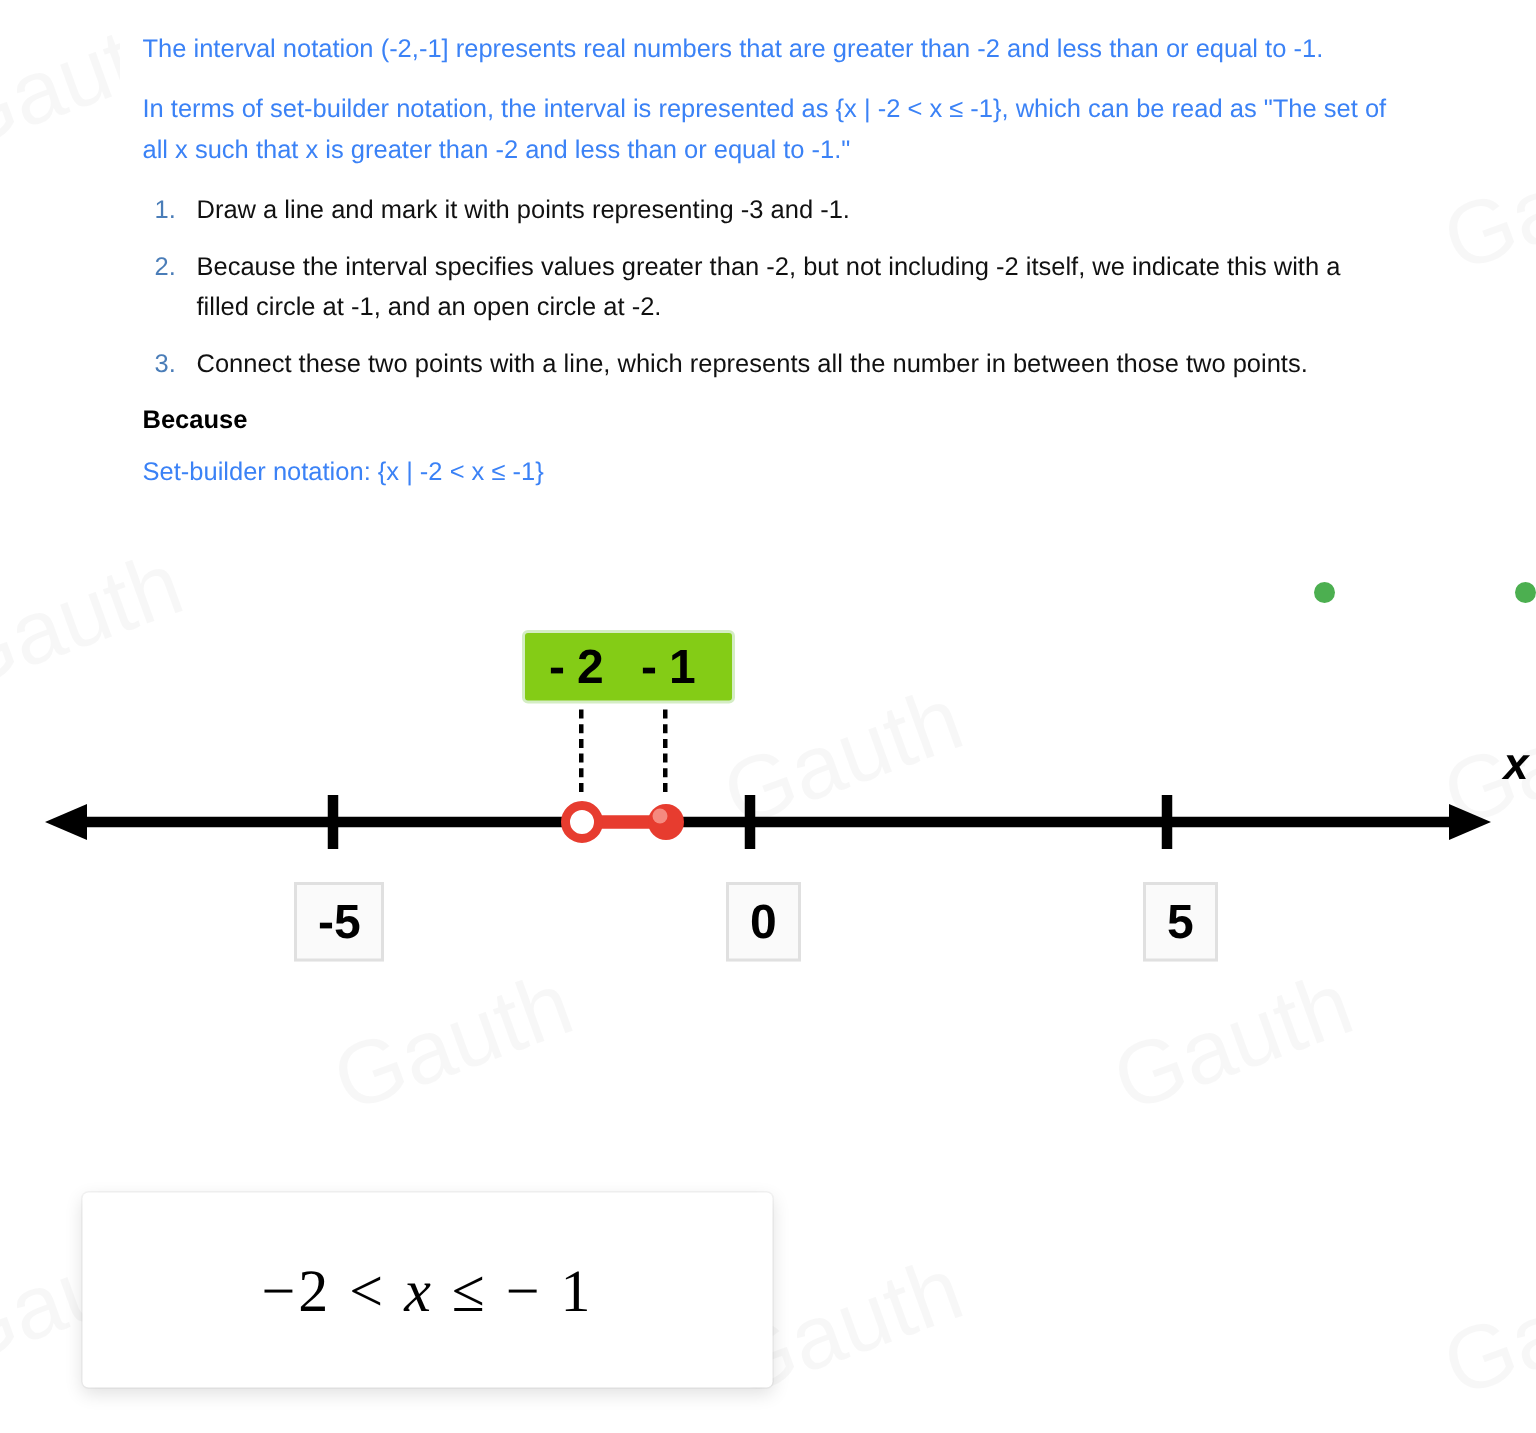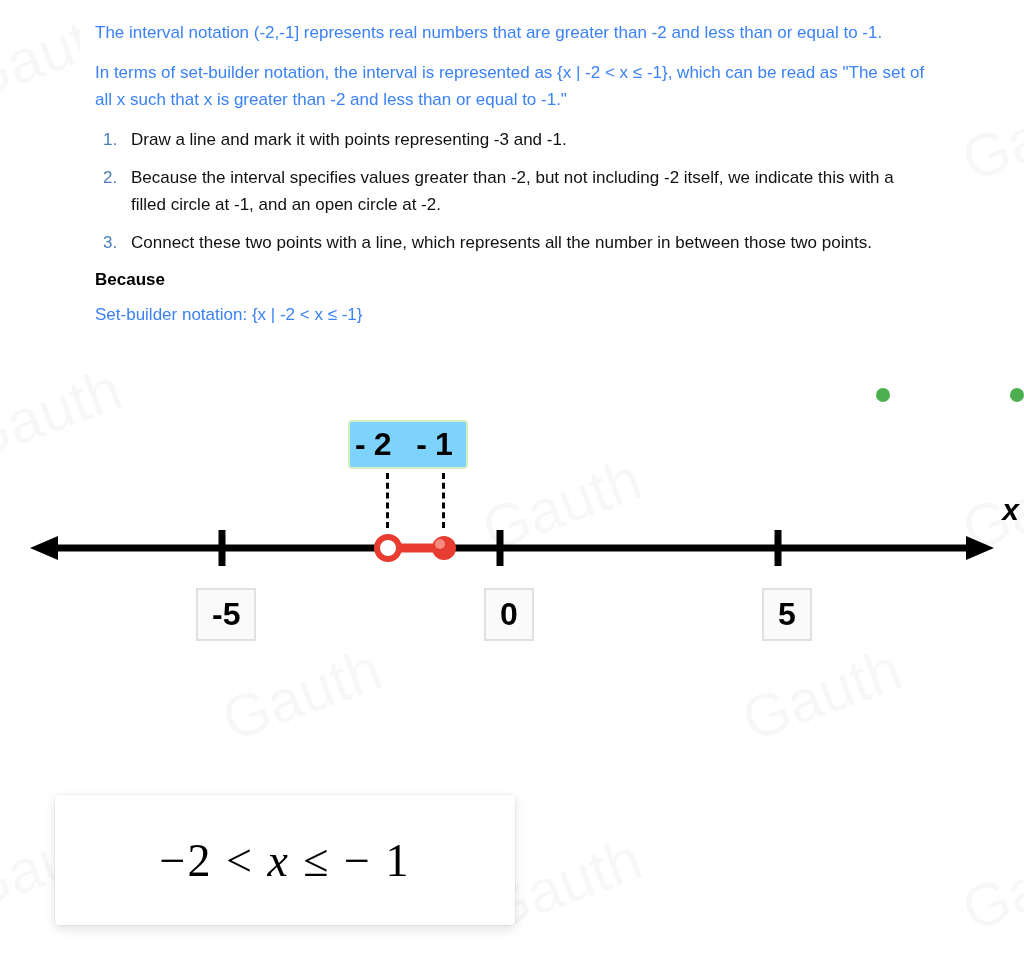--- a/index.html
+++ b/index.html
@@ -74,24 +74,24 @@
     gap: 120px;
   }
   .green-dot {
     width: 14px; height: 14px; background: #4CAF50; border-radius: 50%;
     filter: blur(0.5px);
   }
   .interval-box {
     position: absolute;
     left: 348px;
     top: 32px;
-    background: #7dd3fc;
+    background: #84cc16;
     border: 2px solid #d4edc4;
     border-radius: 4px;
-    padding: 4px 5px;
+    padding: 4px 16px;
     font-size: 32px;
     font-weight: 700;
     color: #000;
     letter-spacing: 8px;
   }
   .dash-line {
     position: absolute;
     border-left: 3px dashed #000;
     height: 55px;
     top: 85px;
@@ -131,21 +131,21 @@
     background: #fff;
     box-shadow: 0 4px 12px rgba(0,0,0,0.12), 0 0 0 1px rgba(0,0,0,0.04);
     border-radius: 4px;
     display: flex;
     align-items: center;
     justify-content: center;
     z-index: 2;
   }
   .ineq-text {
     font-family: "Cambria Math", "STIX", Georgia, serif;
-    font-size: 46px;
+    font-size: 40px;
     color: #000;
     letter-spacing: 2px;
   }
   .ineq-text .var { font-style: italic; }
 </style>
 </head>
 <body>
 
 <div class="watermark" style="left:-40px; top:20px">Gauth</div>
 <div class="watermark" style="left:-40px; top:380px">Gauth</div>

